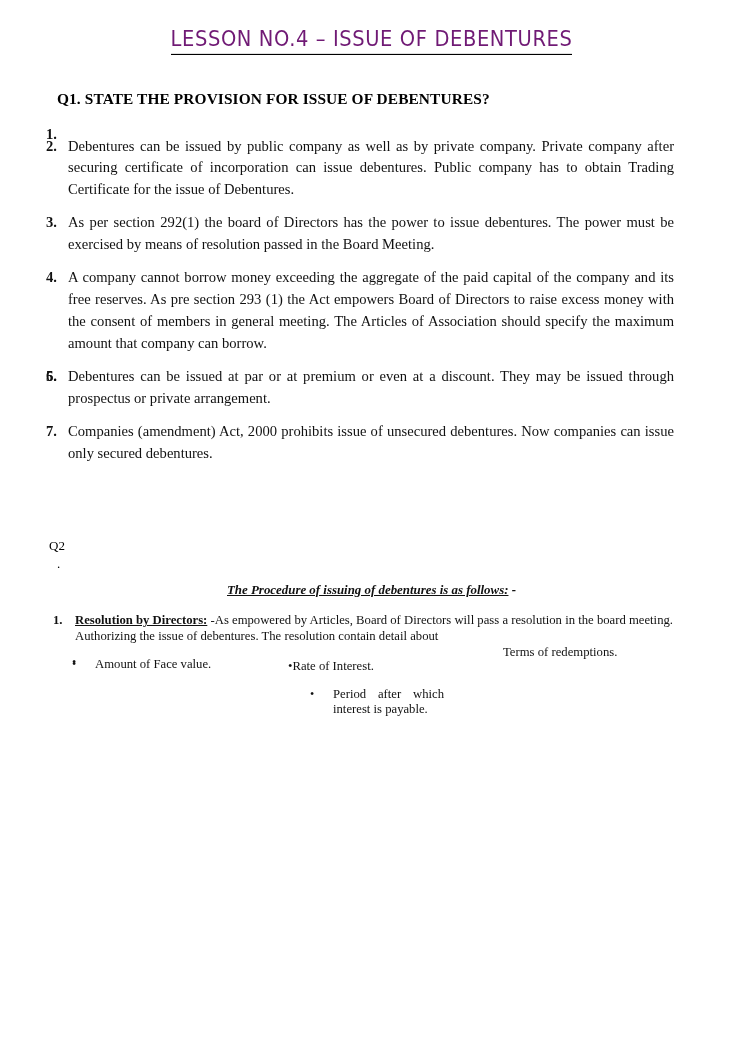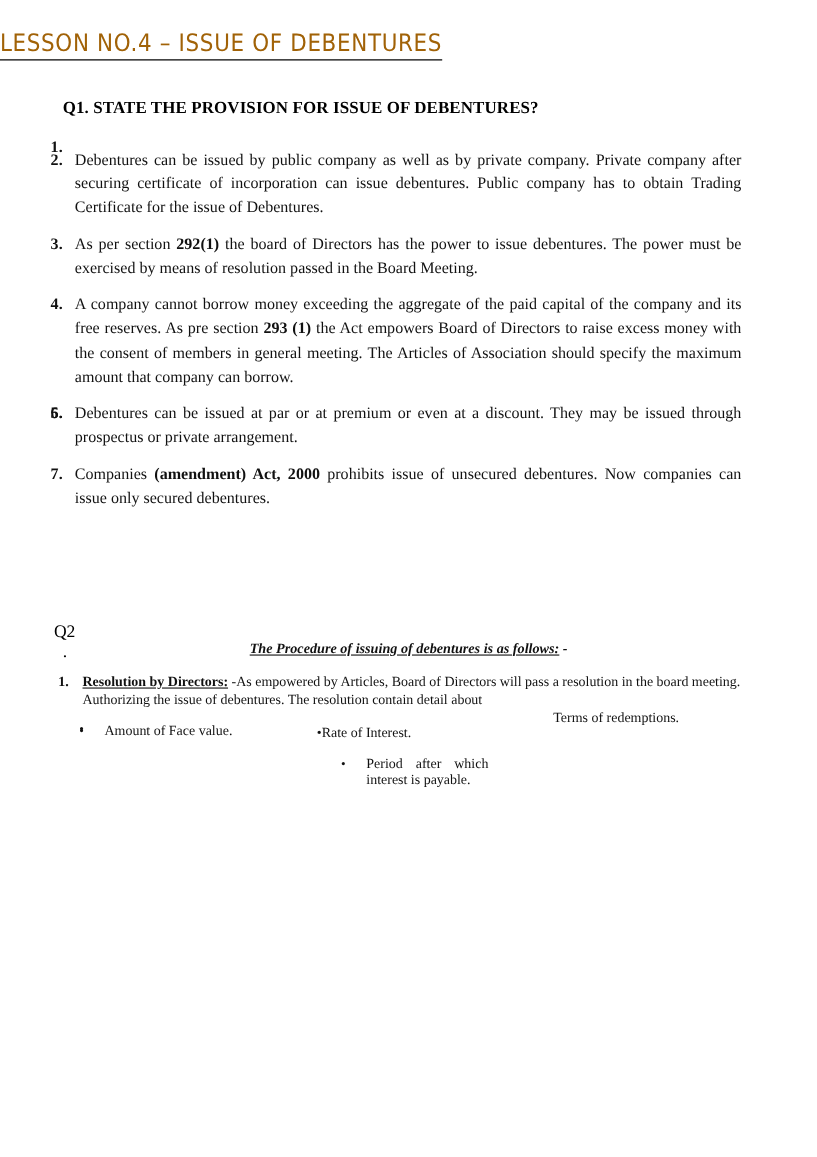--- a/index.html
+++ b/index.html
@@ -19,25 +19,26 @@
     background: #ffffff;
     overflow: hidden;
   }
 
   
   .doc-title {
     position: absolute;
     top: 29px;
     left: 0;
     width: 743px;
+    text-align: center;
     font-family: "DejaVu Sans", sans-serif;
     font-size: 19.5px;
     font-weight: 400;
     letter-spacing: 0.6px;
-    color: #a16207;
+    color: #701a75;
   }
   .doc-title .ttl-inner {
     display: inline-block;
     border-bottom: 1.3px solid #000;
     padding-bottom: 2px;
     transform: scaleY(1.12);
     transform-origin: center bottom;
   }
 
   
@@ -66,28 +67,28 @@
     line-height: 21.8px;
     text-align: justify;
     text-justify: inter-word;
   }
   .q1-item > .num {
     position: absolute;
     left: 0;
     top: 0;
     font-weight: bold;
   }
-  .q1-item b { font-weight: bold; margin-top: 12px; }
+  .q1-item b { font-weight: normal; margin-top: 12px; }
 
   
   .q2-marker {
     position: absolute;
-    top: 568px;
+    top: 539px;
     left: 49px;
-    font-size: 16px;
+    font-size: 13px;
     line-height: 13px;
     color: #000;
   }
   .q2-marker .q2-dot {
     display: block;
     margin-left: 8px;
     margin-top: 5px;
   }
   .q2-title {
     position: absolute;

